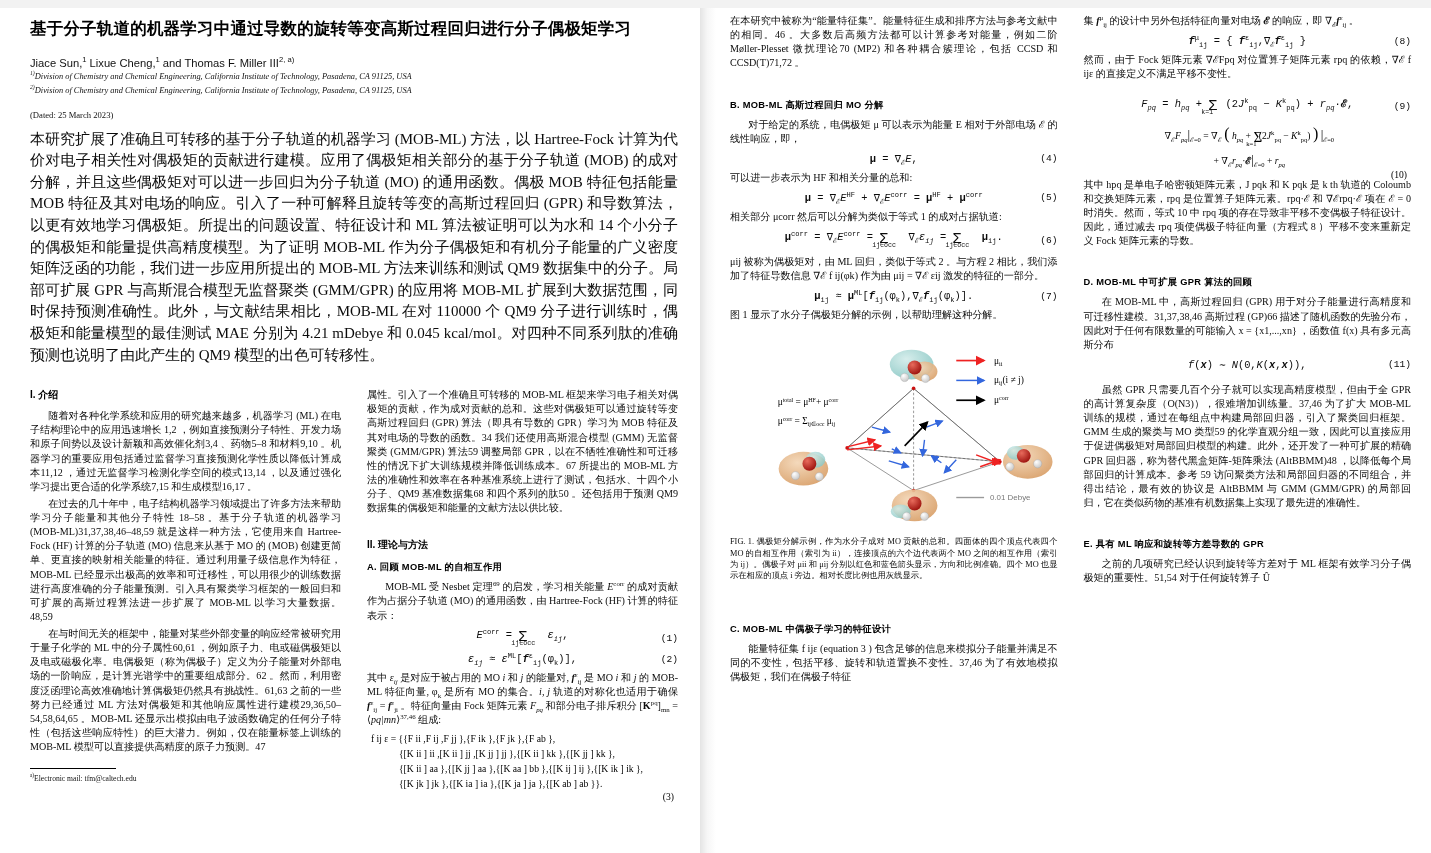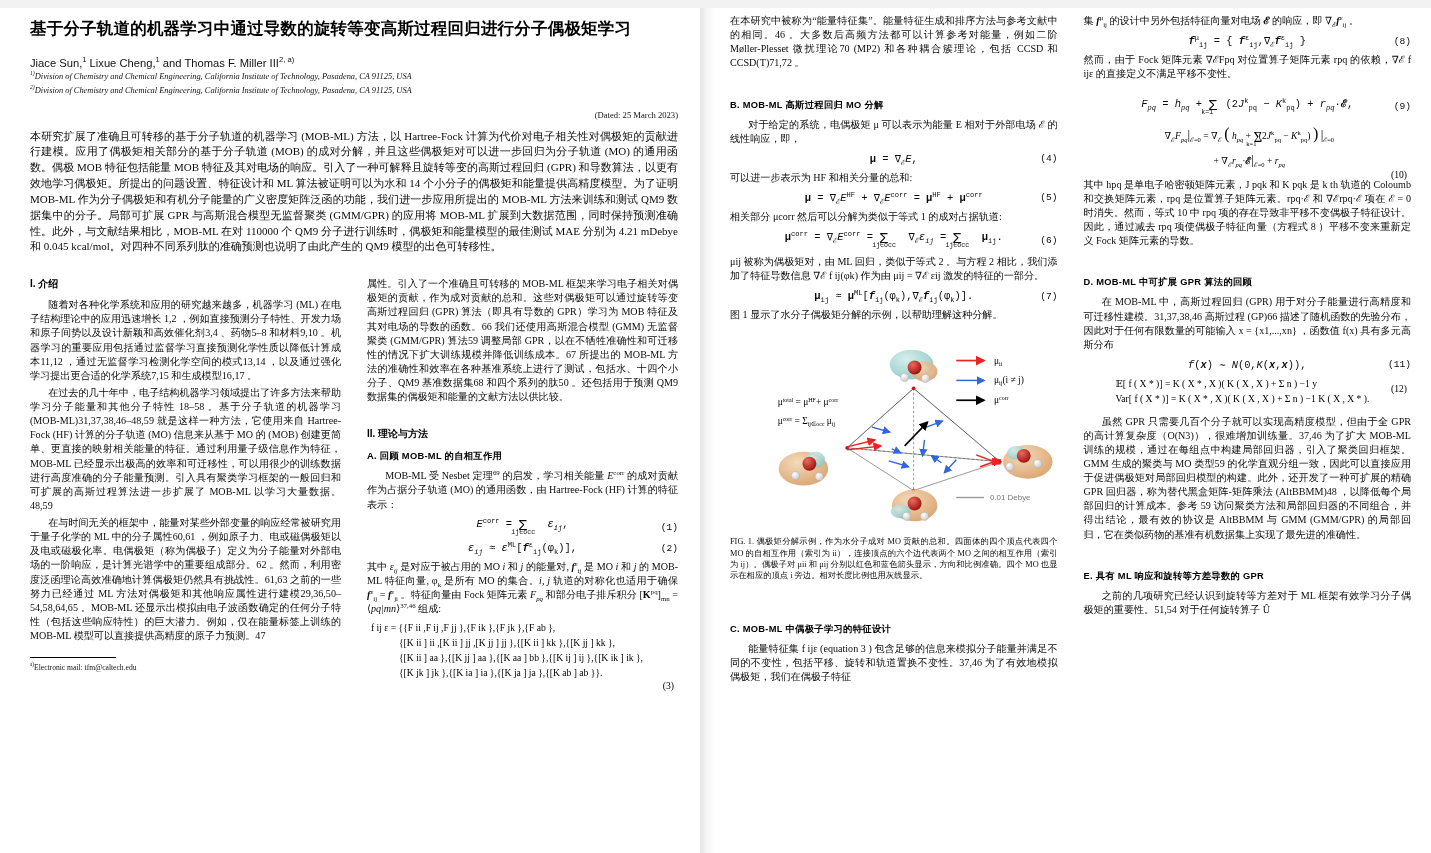--- a/index.html
+++ b/index.html
@@ -51,24 +51,23 @@
     margin-top: 2px;
     color: #111;
   }
   .sup { font-size: .68em; vertical-align: super; line-height: 0; }
   .sub { font-size: .68em; vertical-align: sub;  line-height: 0; }
   .dated {
     font-family: "Liberation Serif", serif;
     font-size: 8.6px;
     margin-top: 13px;
     color: #111;
-    text-align: right;
   }
   .abstract {
-    font-size: 11px;
+    font-size: 15px;
     line-height: 1.44;
     text-align: justify;
     margin-top: 9px;
     color: #0b0b0b;
   }
 
   
   .cols2 {
     display: flex;
     gap: 26px;
@@ -188,21 +187,21 @@
         <p class="body">在过去的几十年中，电子结构机器学习领域提出了许多方法来帮助学习分子能量和其他分子特性 18–58 。基于分子轨道的机器学习 (MOB-ML)31,37,38,46–48,59 就是这样一种方法，它使用来自 Hartree-Fock (HF) 计算的分子轨道 (MO) 信息来从基于 MO 的 (MOB) 创建更简单、更直接的映射相关能量的特征。通过利用量子级信息作为特征，MOB-ML 已经显示出极高的效率和可迁移性，可以用很少的训练数据进行高度准确的分子能量预测。引入具有聚类学习框架的一般回归和可扩展的高斯过程算法进一步扩展了 MOB-ML 以学习大量数据。48,59</p>
         <p class="body">在与时间无关的框架中，能量对某些外部变量的响应经常被研究用于量子化学的 ML 中的分子属性60,61 ，例如原子力、电或磁偶极矩以及电或磁极化率。电偶极矩（称为偶极子）定义为分子能量对外部电场的一阶响应，是计算光谱学中的重要组成部分。62 。然而，利用密度泛函理论高效准确地计算偶极矩仍然具有挑战性。61,63 之前的一些努力已经通过 ML 方法对偶极矩和其他响应属性进行建模29,36,50–54,58,64,65 。MOB-ML 还显示出模拟由电子波函数确定的任何分子特性（包括这些响应特性）的巨大潜力。例如，仅在能量标签上训练的 MOB-ML 模型可以直接提供高精度的原子力预测。47</p>
 
         <hr class="fnrule">
         <div class="footnote">
           <span class="sup">a)</span>Electronic mail: tfm@caltech.edu
         </div>
       </div>
 
       <div class="col-r">
-        <p class="body noind">属性。引入了一个准确且可转移的 MOB-ML 框架来学习电子相关对偶极矩的贡献，作为成对贡献的总和。这些对偶极矩可以通过旋转等变高斯过程回归 (GPR) 算法（即具有导数的 GPR）学习为 MOB 特征及其对电场的导数的函数。66 我们还使用高斯混合模型 (GMM) 无监督聚类 (GMM/GPR) 算法59 调整局部 GPR，以在不牺牲准确性和可迁移性的情况下扩大训练规模并降低训练成本。67 所提出的 MOB-ML 方法的准确性和效率在各种基准系统上进行了测试，包括水、十四个小分子、QM9 基准数据集68 和四个系列的肽50 。还包括用于预测 QM9 数据集的偶极矩和能量的文献方法以供比较。</p>
+        <p class="body noind">属性。引入了一个准确且可转移的 MOB-ML 框架来学习电子相关对偶极矩的贡献，作为成对贡献的总和。这些对偶极矩可以通过旋转等变高斯过程回归 (GPR) 算法（即具有导数的 GPR）学习为 MOB 特征及其对电场的导数的函数。34 我们还使用高斯混合模型 (GMM) 无监督聚类 (GMM/GPR) 算法59 调整局部 GPR，以在不牺牲准确性和可迁移性的情况下扩大训练规模并降低训练成本。67 所提出的 MOB-ML 方法的准确性和效率在各种基准系统上进行了测试，包括水、十四个小分子、QM9 基准数据集68 和四个系列的肽50 。还包括用于预测 QM9 数据集的偶极矩和能量的文献方法以供比较。</p>
 
         <div class="spacer-sm"></div>
         <div class="h1 spaced">II.   理论与方法</div>
         <div class="h2">A.   回顾 MOB-ML 的自相互作用</div>
 
         <p class="body">
           MOB-ML 受 Nesbet 定理<span class="sup">69</span> 的启发，学习相关能量 <i>E</i><span class="sup">corr</span> 的成对贡献作为占据分子轨道 (MO) 的通用函数，由 Hartree-Fock (HF) 计算的特征表示：
         </p>
 
         <div class="eq">
@@ -430,25 +429,20 @@
         <div class="spacer-md"></div>
         <div class="h2">D.   MOB-ML 中可扩展 GPR 算法的回顾</div>
         <p class="body">在 MOB-ML 中，高斯过程回归 (GPR) 用于对分子能量进行高精度和可迁移性建模。31,37,38,46 高斯过程 (GP)66 描述了随机函数的先验分布，因此对于任何有限数量的可能输入 x = {x1,...,xn} ，函数值 f(x) 具有多元高斯分布</p>
 
         <div class="eq">
           <i>f</i>(<b><i>x</i></b>) ∼ <i>N</i>(0,<i>K</i>(<b><i>x</i></b>,<b><i>x</i></b>)),
           <span class="num">(11)</span>
         </div>
 
 
-        <div class="eqblock">
-          <div class="eqline indent1">𝔼[ f ( X * )] = K ( X * , X )( K ( X , X ) + Σ n ) −1 y</div>
-          <div class="eqline indent1">Var[ f ( X * )] = K ( X * , X )( K ( X , X ) + Σ n ) −1 K ( X , X * ).</div>
-          <span class="num" style="bottom:10px">(12)</span>
-        </div>
 
         <div class="spacer-sm"></div>
         <p class="body">虽然 GPR 只需要几百个分子就可以实现高精度模型，但由于全 GPR 的高计算复杂度（O(N3)），很难增加训练量。37,46 为了扩大 MOB-ML 训练的规模，通过在每组点中构建局部回归器，引入了聚类回归框架。GMM 生成的聚类与 MO 类型59 的化学直观分组一致，因此可以直接应用于促进偶极矩对局部回归模型的构建。此外，还开发了一种可扩展的精确 GPR 回归器，称为替代黑盒矩阵-矩阵乘法 (AltBBMM)48 ，以降低每个局部回归的计算成本。参考 59 访问聚类方法和局部回归器的不同组合，并得出结论，最有效的协议是 AltBBMM 与 GMM (GMM/GPR) 的局部回归，它在类似药物的基准有机数据集上实现了最先进的准确性。</p>
 
         <div class="spacer-md"></div>
         <div class="h2">E.   具有 ML 响应和旋转等方差导数的 GPR</div>
         <p class="body">之前的几项研究已经认识到旋转等方差对于 ML 框架有效学习分子偶极矩的重要性。51,54 对于任何旋转算子 Û</p>
       </div>
     </div>
   </div>

